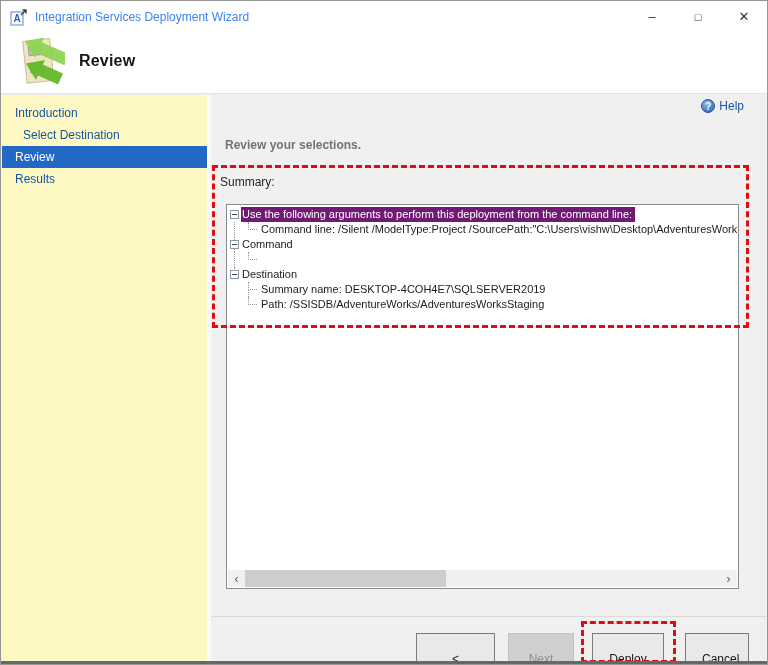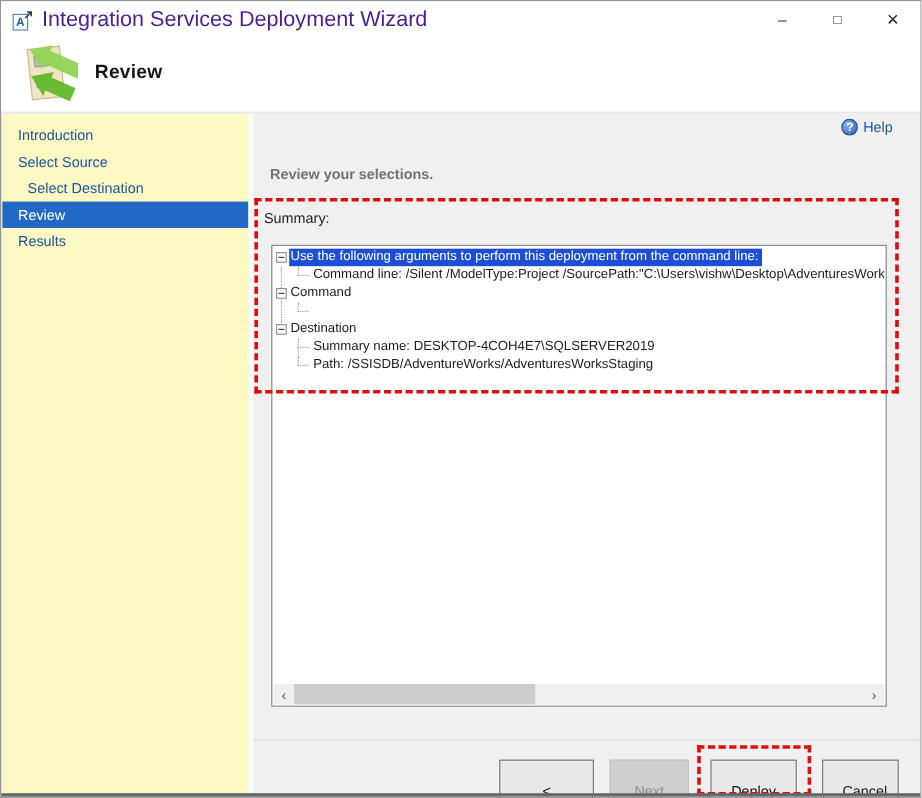--- a/index.html
+++ b/index.html
@@ -7,21 +7,21 @@
   .window{
     position:relative;width:768px;height:665px;overflow:hidden;
     font-family:"Liberation Sans",sans-serif;background:#f0f0f0;
     border:1px solid #979797;
   }
   .bottom-edge{position:absolute;left:0;right:0;bottom:0;height:3px;background:#5f6b6b;}
 
   
   .titlebar{position:absolute;top:0;left:0;right:0;height:31px;background:#fff;display:flex;align-items:center;}
   .title-icon{margin-left:9px;width:18px;height:18px;flex:0 0 auto;}
-  .title-text{margin-left:7px;font-size:18px;color:#4c1d95;text-align:right;}
+  .title-text{margin-left:7px;font-size:12px;color:#3b82f6;text-align:right;}
   .win-controls{margin-left:auto;display:flex;height:100%;}
   .win-btn{width:46px;height:100%;display:flex;align-items:center;justify-content:center;
     font-size:13px;color:#303030;cursor:pointer;background:none;border:none;font-family:inherit;}
   .win-btn.maxi{font-size:11px;}
 
   
   .headerbar{position:absolute;top:31px;left:0;right:0;height:62px;background:#fff;border-bottom:1px solid #e3e3e3;}
   .header-icon{position:absolute;left:8px;top:4px;width:56px;height:54px;}
   .header-title{position:absolute;left:78px;top:20px;font-size:16px;font-weight:bold;color:#161616;letter-spacing:.2px;}
 
@@ -45,21 +45,21 @@
 
   .red-rect-summary{position:absolute;left:1px;top:70px;width:537px;height:163px;
     border:3px dashed #dd0e0e;pointer-events:none;}
 
   
   .treebox{position:absolute;left:15px;top:109px;width:513px;height:385px;background:#fff;border:1px solid #878b91;overflow:hidden;}
   .tree{position:absolute;top:2px;left:0;right:1px;}
   .tree-row{position:relative;height:15px;line-height:15px;font-size:11px;color:#1c1c1c;white-space:nowrap;overflow:hidden;cursor:default;}
   .tree-label{display:inline-block;margin-left:15px;vertical-align:top;}
   .tree-row.child .tree-label{margin-left:34px;}
-  .tree-row.selected .tree-label{background:#1d4ed8;color:#fff;padding-right:3px;margin-left:14px;padding-left:1px;}
+  .tree-row.selected .tree-label{background:#701a75;color:#fff;padding-right:3px;margin-left:14px;padding-left:1px;}
   .expander{position:absolute;left:3px;top:3px;width:9px;height:9px;border:1px solid #8a97a5;background:#fff;cursor:pointer;}
   .expander::after{content:"";position:absolute;left:1px;right:1px;top:3px;border-top:1px solid #444;}
   .rootline{position:absolute;left:7px;top:0;bottom:0;border-left:1px dotted #9a9a9a;}
   .rootline.half{bottom:50%;}
   .elbow{position:absolute;left:21px;top:0;width:9px;height:8px;border-left:1px dotted #9a9a9a;border-bottom:1px dotted #9a9a9a;}
   .tail{position:absolute;left:21px;top:8px;bottom:0;border-left:1px dotted #9a9a9a;}
 
   
   .hscroll{position:absolute;left:1px;right:1px;bottom:1px;height:17px;background:#f0f0f0;}
   .scroll-arrow{position:absolute;top:0;width:17px;height:17px;display:flex;align-items:center;justify-content:center;
@@ -111,21 +111,20 @@
         <polygon points="56,26 34,26 34,21 18,32 34,43 34,38 56,38" fill="#62bb2b" opacity="0.95"></polygon>
       </g>
     </svg>
     <div class="header-title">Review</div>
   </div>
 
   <div class="bodyarea">
     <div class="sidebar">
       <div class="nav">
           <div class="nav-item">Introduction</div>
-          <div class="nav-item">Select Source</div>
           <div class="nav-item indent">Select Destination</div>
           <div class="nav-item selected">Review</div>
           <div class="nav-item">Results</div>
         </div>
     </div>
     <div class="sidebar-divider"></div>
 
     <div class="content">
       <div class="help">
         <span class="help-icon">?</span>

